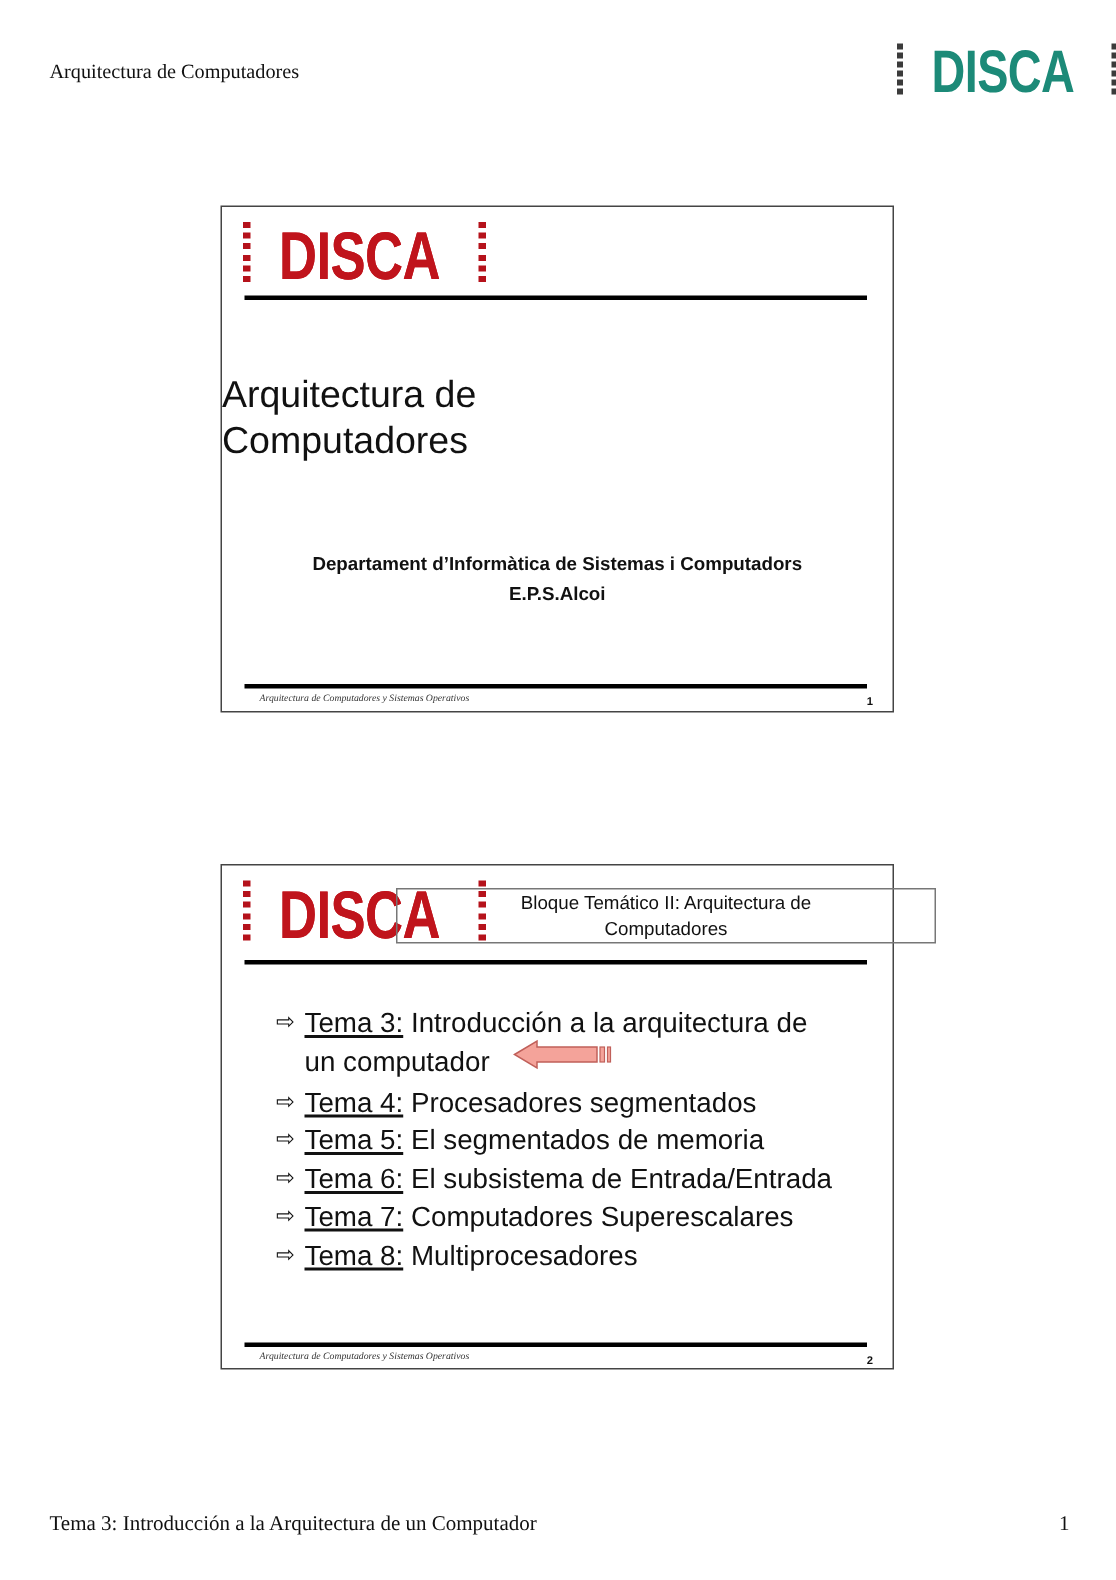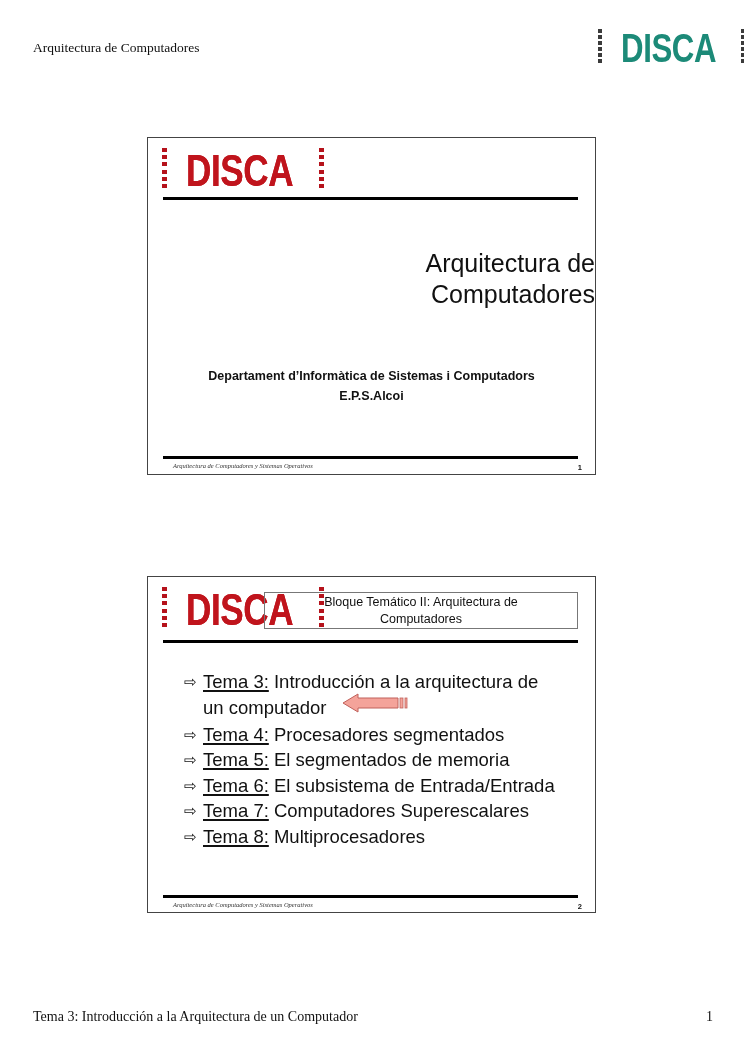--- a/index.html
+++ b/index.html
@@ -27,24 +27,24 @@
 
     
     .slide { position: absolute; left: 147px; width: 449px; border: 1.5px solid #444; background: #fff; box-sizing: border-box; }
     .slide1 { top: 137px; height: 338px; }
     .slide2 { top: 576px; height: 337px; }
     .slide .logo-red { position: absolute; left: 14px; top: 10px; }
     .rule { position: absolute; left: 15px; right: 17px; height: 3px; background: #000; }
     .slide-footer-text { position: absolute; left: 25px; font-family: "Liberation Serif", serif; font-style: italic; font-size: 6.5px; color: #333; }
     .slide-footer-num { position: absolute; right: 13px; font-family: "Liberation Sans", sans-serif; font-weight: bold; font-size: 7.5px; }
 
-    .s1-title { position: absolute; left: 0; right: 0; top: 110px; text-align: right; font-family: "Liberation Sans", sans-serif; font-size: 25px; line-height: 31px; color: #111; }
+    .s1-title { position: absolute; left: 0; right: 0; top: 110px; text-align: left; font-family: "Liberation Sans", sans-serif; font-size: 25px; line-height: 31px; color: #111; }
     .s1-sub { position: absolute; left: 0; right: 0; top: 228px; text-align: center; font-family: "Liberation Sans", sans-serif; font-weight: bold; font-size: 12.5px; line-height: 20px; color: #111; }
 
-    .s2-header-box { position: absolute; left: 116px; top: 15px; width: 314px; height: 37px; border: 1px solid #777; box-sizing: border-box; text-align: center; font-family: "Liberation Sans", sans-serif; font-size: 12.5px; line-height: 17px; padding-top: 1px; }
+    .s2-header-box { position: absolute; left: 116px; top: 15px; width: 360px; height: 37px; border: 1px solid #777; box-sizing: border-box; text-align: center; font-family: "Liberation Sans", sans-serif; font-size: 12.5px; line-height: 17px; padding-top: 1px; }
 
     .topics { position: absolute; left: 36px; top: 92px; width: 400px; margin: 0; padding: 0; list-style: none; font-family: "Liberation Sans", sans-serif; font-size: 18.5px; line-height: 25.5px; color: #111; }
     .topics li { position: relative; padding-left: 19px; }
     .topics .bullet { position: absolute; left: 0; top: 0; font-size: 15px; }
     .topics .tlabel { text-decoration: underline; text-decoration-thickness: 1.5px; text-underline-offset: 2px; }
     .pointer { display: inline-block; vertical-align: middle; margin-left: 10px; position: relative; top: -2px; }
   </style>
 </head>
 <body>
 

